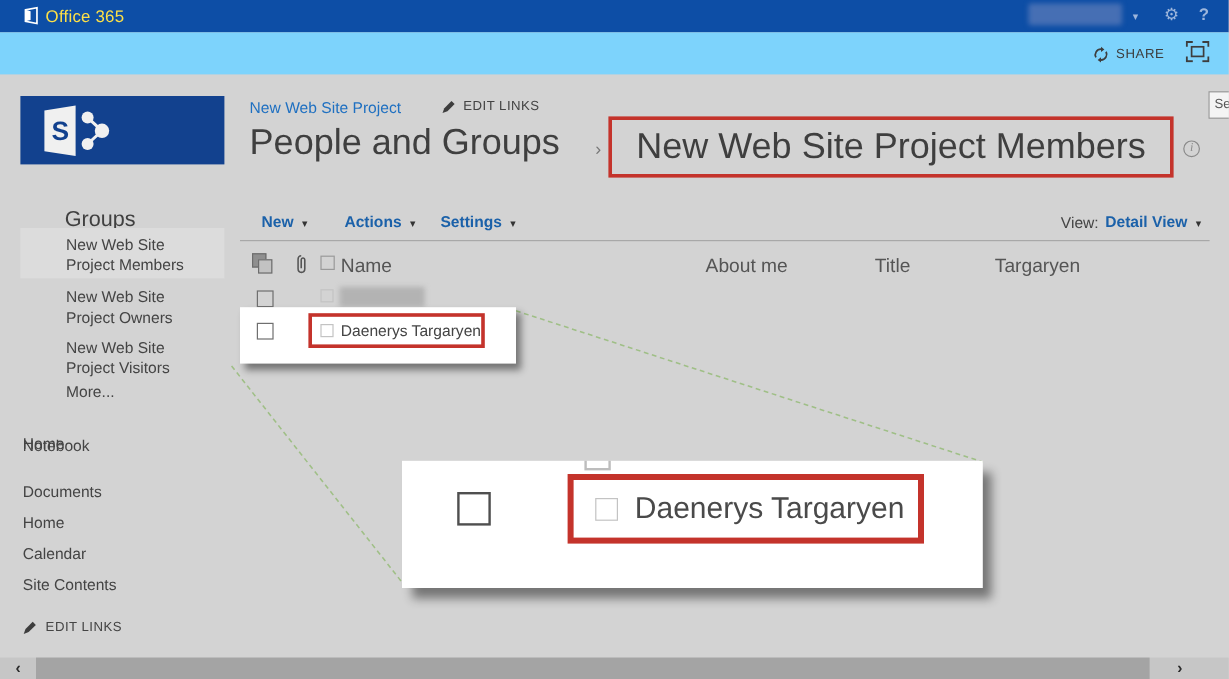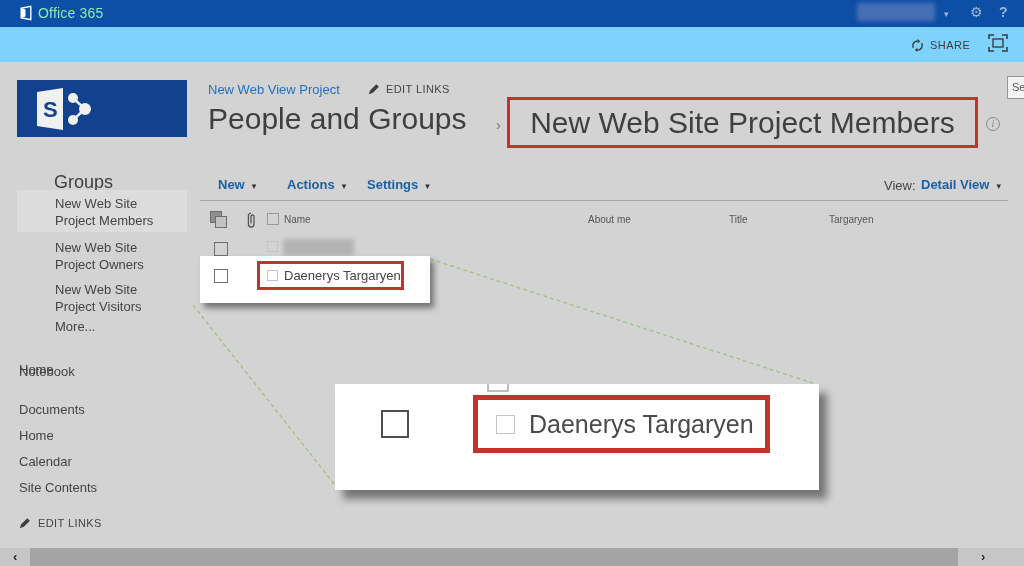--- a/index.html
+++ b/index.html
@@ -2,21 +2,21 @@
 <html><head>
 <meta charset="utf-8">
 <style>
   * { margin:0; padding:0; box-sizing:border-box; }
   html,body { width:1024px; height:566px; overflow:hidden; }
   body { font-family:"Liberation Sans","DejaVu Sans",sans-serif; background:#d3d3d3; position:relative; }
   .abs { position:absolute; }
 
   
   .suite-bar { position:absolute; left:0; top:0; width:1024px; height:27px; background:#0d4ea6; color:#fff; }
-  .brand { position:absolute; left:38px; top:5px; font-size:14px; color:#86efac; letter-spacing:.2px; }
+  .brand { position:absolute; left:38px; top:5px; font-size:14px; color:#fde047; letter-spacing:.2px; }
   .office-logo { position:absolute; left:18px; top:5px; width:16px; height:16px; }
   .user-blur { position:absolute; left:857px; top:3px; width:78px; height:18px; background:#466fb4; filter:blur(2px); border-radius:2px; }
   .suite-ic { position:absolute; top:4px; color:#9db6dc; font-size:14px; cursor:pointer; }
 
   
   .ribbon { position:absolute; left:0; top:27px; width:1024px; height:35px; background:#7dd3fc; }
   .share-btn { position:absolute; left:910px; top:8px; height:20px; display:flex; align-items:center; gap:5px; color:#3d3d3d; font-size:11px; letter-spacing:.5px; cursor:pointer; }
   .focus-btn { position:absolute; left:988px; top:7px; cursor:pointer; }
 
   
@@ -31,21 +31,21 @@
   .search-part { position:absolute; left:1007px; top:76px; width:30px; height:23px; background:#f4f4f4; border:1px solid #949494; font-size:11px; color:#555; padding:4px 0 0 4px; }
 
   
   .menu-item { position:absolute; top:177px; font-size:13px; font-weight:bold; color:#1b61a9; cursor:pointer; }
   .caret { color:#333; font-size:9px; margin-left:7px; font-weight:normal; }
   .view-label { position:absolute; left:884px; top:178px; font-size:13px; color:#444; }
   .view-value { position:absolute; left:921px; top:177px; font-size:13px; font-weight:bold; color:#1b61a9; cursor:pointer; }
   .toolbar-rule { position:absolute; left:200px; top:200px; width:808px; height:1px; background:#a8a8a8; }
 
   
-  .col-head { position:absolute; top:214px; font-size:10px; color:#555; cursor:pointer; }
+  .col-head { position:absolute; top:214px; font-size:16px; color:#555; cursor:pointer; }
   .selall { position:absolute; left:210px; top:211px; width:18px; height:18px; cursor:pointer; }
   .selall .bk { position:absolute; left:0; top:0; width:12px; height:12px; background:#8f8f8f; border:1px solid #6d6d6d; }
   .selall .fr { position:absolute; left:5px; top:5px; width:12px; height:12px; background:#c2c2c2; border:1px solid #6d6d6d; }
 
   .cb { border:1px solid #6f6f6f; background:transparent; cursor:pointer; }
   .cb.lt { border-color:#c3c3c3; }
 
   .blur-name { position:absolute; left:283px; top:239px; width:71px; height:17px; background:#b3b3b3; filter:blur(2px); }
 
   
@@ -115,21 +115,21 @@
   <svg width="90" height="46" viewBox="0 0 90 46">
     <path d="M20 6 L46 2 L46 44 L20 40 Z" fill="#f0f0f0"></path>
     <text x="26" y="31" font-family="Liberation Sans, sans-serif" font-size="22" font-weight="bold" fill="#12418e">S</text>
     <circle cx="56" cy="12" r="5" fill="#f0f0f0"></circle>
     <circle cx="56" cy="34" r="5" fill="#f0f0f0"></circle>
     <circle cx="68" cy="23" r="6" fill="#f0f0f0"></circle>
     <path d="M56 12 L68 23 L56 34" fill="none" stroke="#f0f0f0" stroke-width="2.5"></path>
   </svg>
 </div>
 
-<a class="crumb-site">New Web View Project</a>
+<a class="crumb-site">New Web Site Project</a>
 
 <span class="edit-links-top">
   <svg width="12" height="12" viewBox="0 0 16 16">
     <path d="M1 15 L3 9.5 L11 1.5 L14.5 5 L6.5 13 Z" fill="#3d3d3d"></path>
   </svg>
   <span>EDIT LINKS</span>
 </span>
 
 <span class="page-title">People and Groups</span>
 <span class="title-sep">›</span>

